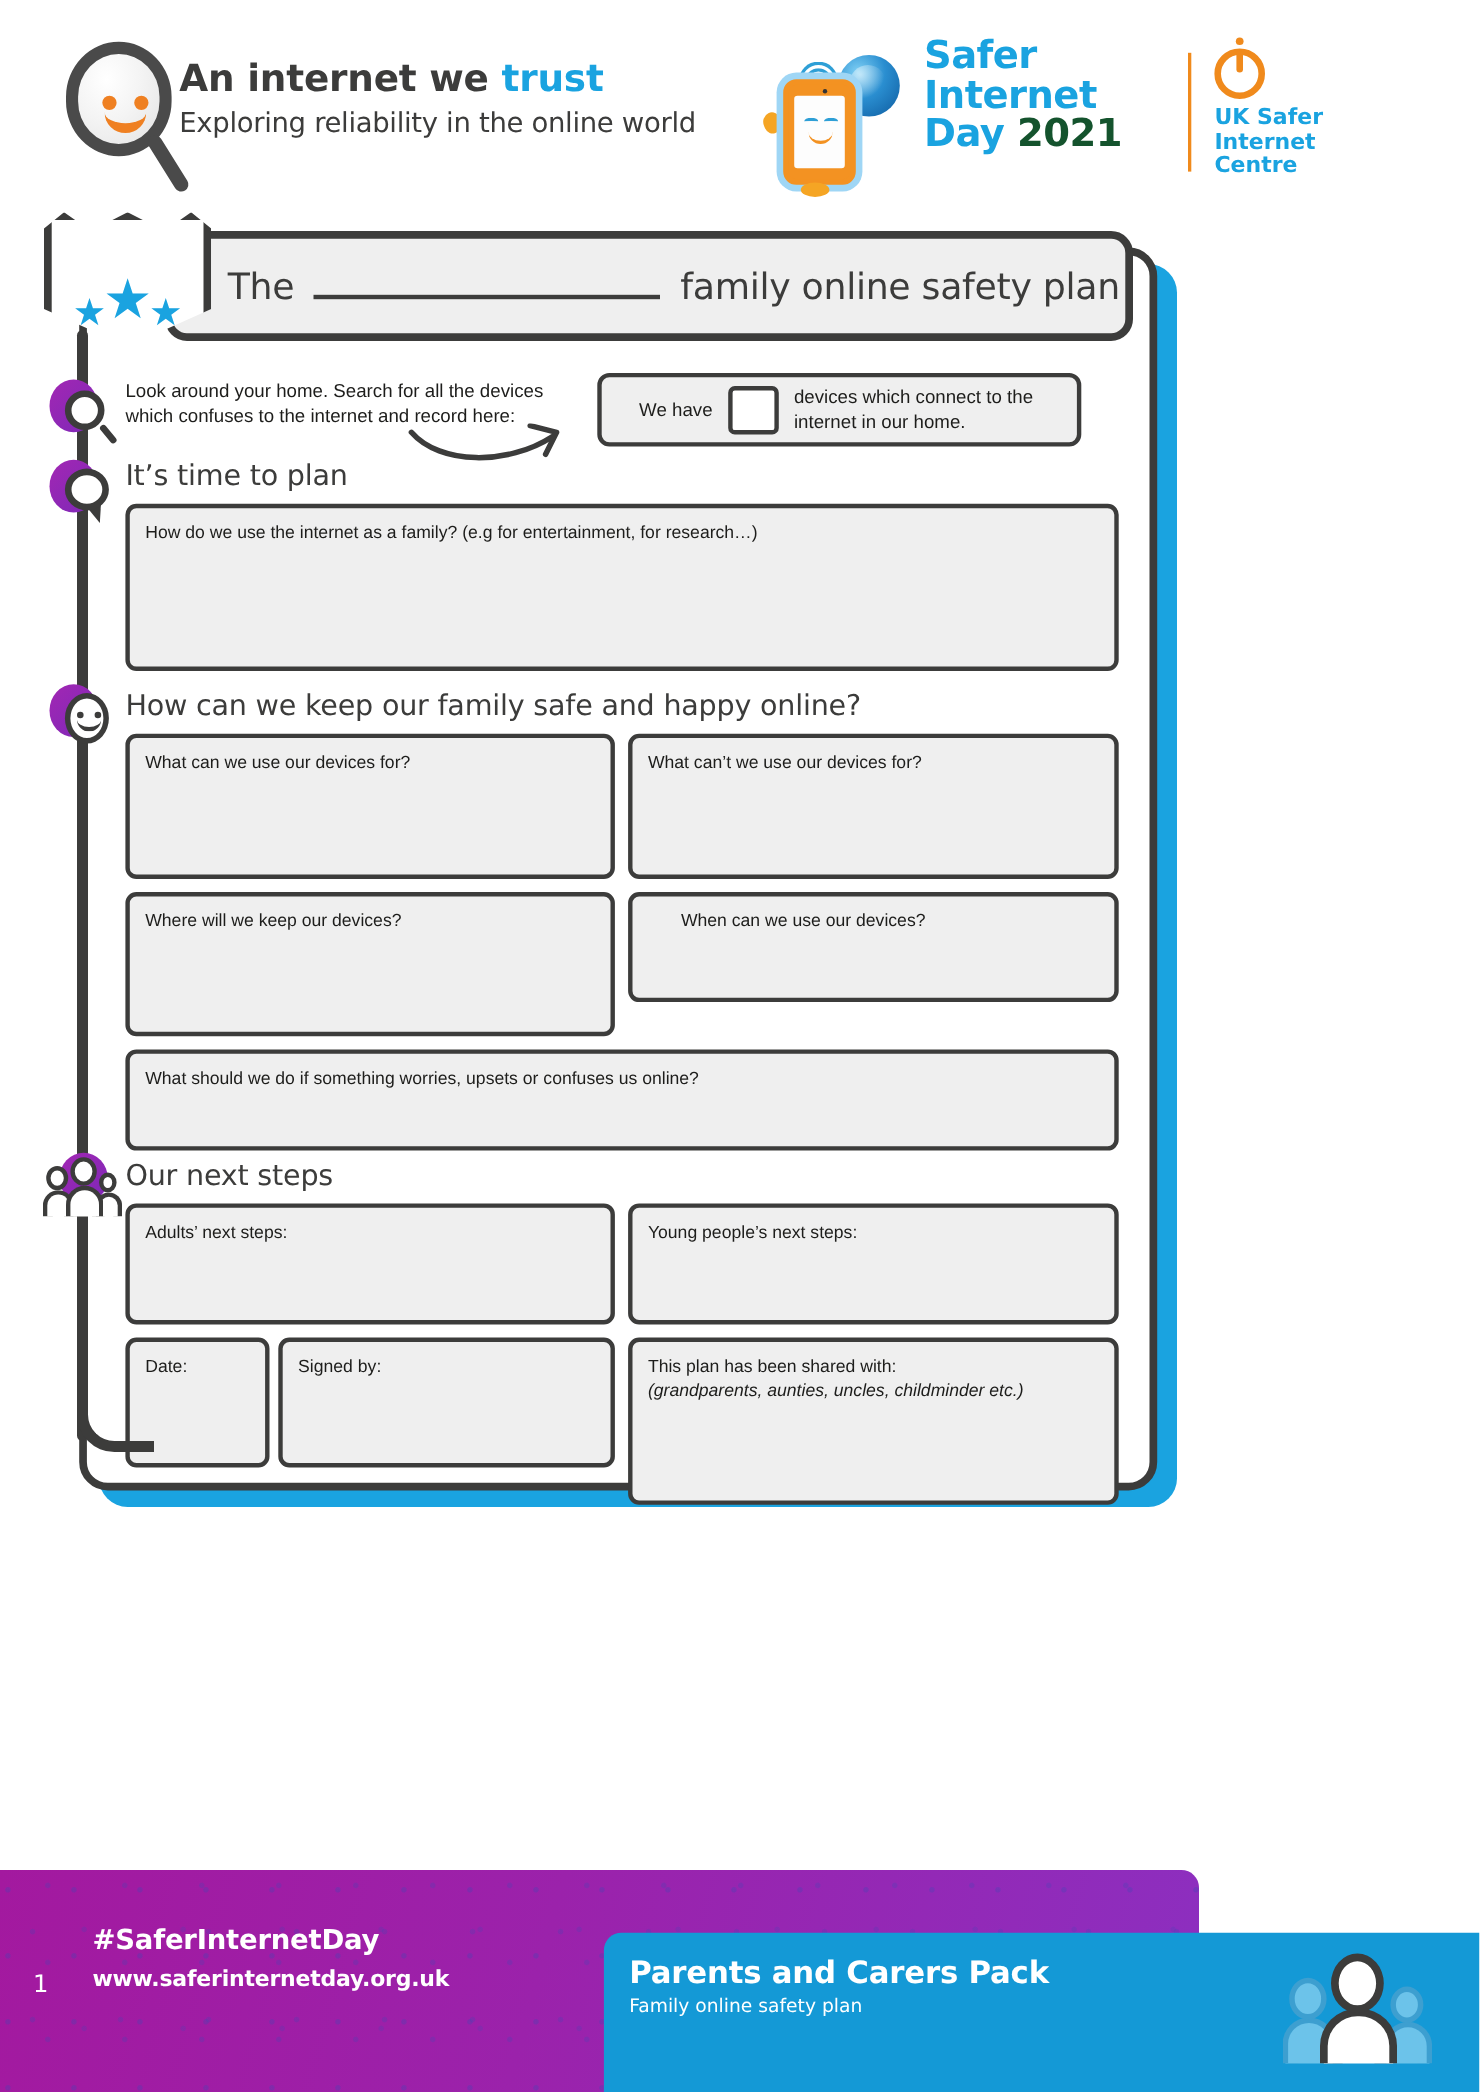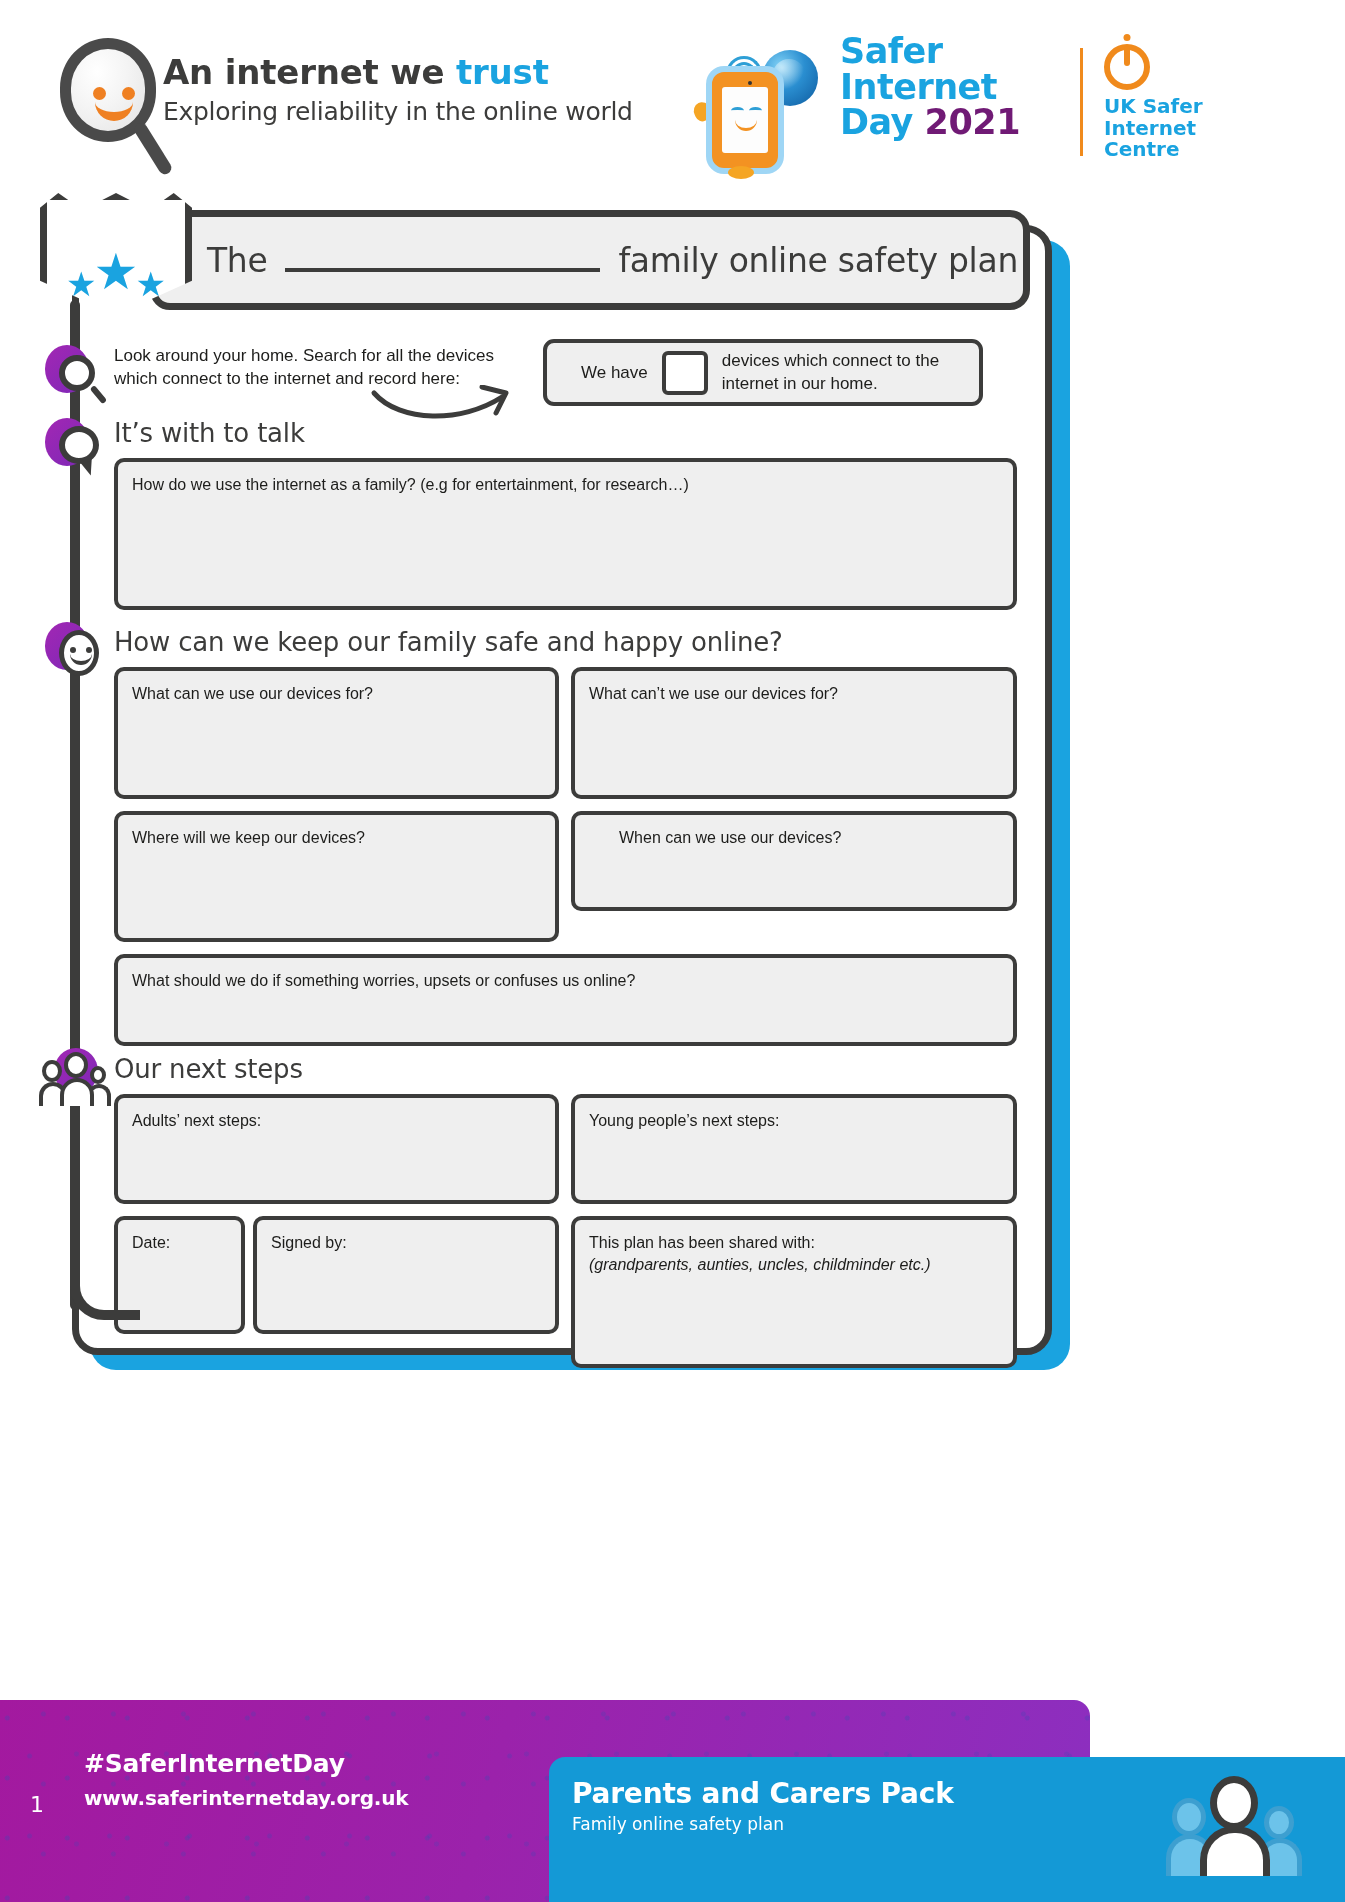--- a/index.html
+++ b/index.html
@@ -53,21 +53,21 @@
   .wifi { position:absolute; left:22px; top:0px; width:44px; height:24px; }
   .wifi span { position:absolute; left:50%; border:3px solid #2e9fd6; border-bottom:none;
     border-radius:40px 40px 0 0; transform:translateX(-50%); }
   .wifi .a{ width:12px; height:6px; bottom:0; }
   .wifi .b{ width:24px; height:12px; bottom:0; }
   .wifi .c{ width:36px; height:18px; bottom:0; }
   .foot { position:absolute; left:28px; top:116px; width:26px; height:13px; background:#f5a524; border-radius:50%; }
 
   .sid-words { position:absolute; left:140px; top:6px; font-family:"DejaVu Sans", sans-serif;
     font-size:35px; font-weight:700; color:#1aa3e0; line-height:1.02; letter-spacing:-0.5px; }
-  .sid-words .yr { color:#701a75; }
+  .sid-words .yr { color:#14532d; }
   .sid-divider { position:absolute; left:380px; top:20px; width:3px; height:108px; background:#f08a1c; }
   .usic { position:absolute; left:404px; top:16px; width:180px; }
   .usic-icon { position:absolute; left:0px; top:0px; width:46px; height:46px; border-radius:50%;
     border:6px solid #f08a1c; }
   .usic-icon::after { content:""; position:absolute; left:50%; top:-4px; transform:translateX(-50%);
     width:6px; height:20px; background:#f08a1c; border-radius:3px; }
   .usic-icon::before { content:""; position:absolute; left:50%; top:-16px; transform:translateX(-50%);
     width:7px; height:7px; border-radius:50%; background:#f08a1c; }
   .usic-words { position:absolute; left:0px; top:52px; font-family:"DejaVu Sans", sans-serif;
     font-size:20px; font-weight:700; color:#1aa3e0; line-height:1.08; }
@@ -298,42 +298,42 @@
       <span>family online safety plan</span>
     </div>
   </div>
 
   <div class="bullet ic-search">
     <div class="blob"></div>
       <div class="ring"></div>
       <div class="stick"></div>
   </div>
 
-  <div class="devices-text">Look around your home. Search for all the devices which connect to the internet and record here:</div>
+  <div class="devices-text">Look around your home. Search for all the devices which confuses to the internet and record here:</div>
 
   <svg class="arrow-curve" viewBox="0 0 150 40">
     <path d="M4 8 C 30 38, 92 38, 132 12" stroke="#3c3c3b" stroke-width="5" fill="none" stroke-linecap="round"></path>
     <path d="M112 2 L136 8 L126 28" stroke="#3c3c3b" stroke-width="5" fill="none" stroke-linecap="round" stroke-linejoin="round"></path>
   </svg>
 
   <div class="devices-box">
     <span class="lbl">We have</span>
     <span class="count-box"></span>
     <span class="tail-txt">
       <span>devices which connect to the</span><br>
       <span>internet in our home.</span>
     </span>
   </div>
 
   <div class="bullet ic-speech">
     <div class="blob"></div>
       <div class="tail"></div>
       <div class="bub"></div>
   </div>
-  <div class="h2 h2-talk">It’s with to talk</div>
+  <div class="h2 h2-talk">It’s time to plan</div>
   <div class="fbox b-talk">How do we use the internet as a family? (e.g for entertainment, for research…)</div>
 
   <div class="bullet ic-face">
     <div class="blob"></div>
       <div class="head"></div>
     <div class="eye l"></div>
       <div class="eye r"></div>
       <div class="sm"></div>
   </div>
   <div class="h2 h2-safe">How can we keep our family safe and happy online?</div>

